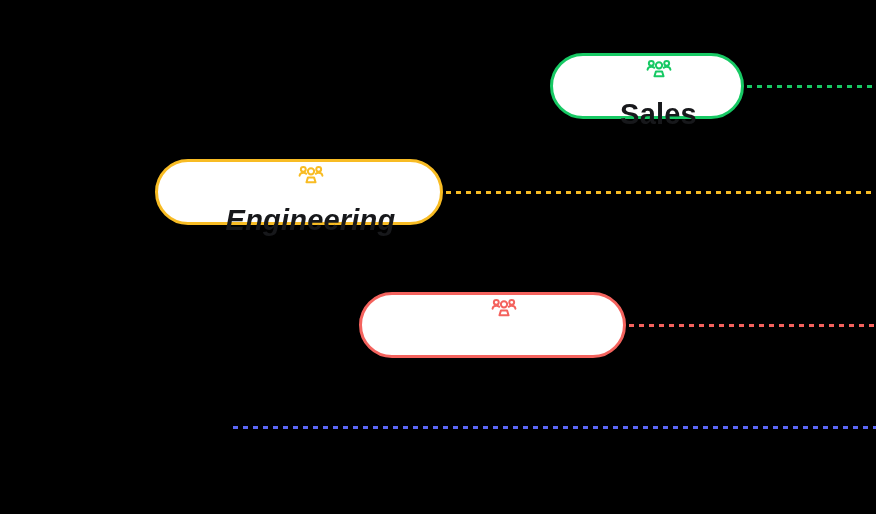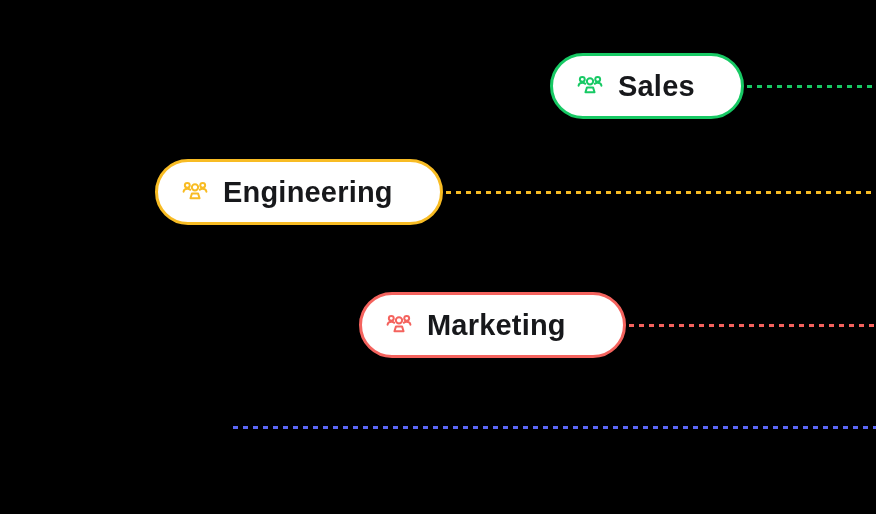--- a/index.html
+++ b/index.html
@@ -19,20 +19,21 @@
     position: absolute;
     box-sizing: border-box;
     height: 66px;
     background: #ffffff;
     border: 3px solid var(--accent, #888);
     border-radius: 33px;
     display: flex;
     align-items: center;
     padding-left: 23px;
     gap: 14px;
+    flex-direction: column;
   }
   .node .icon {
     width: 28px;
     height: 28px;
     display: inline-flex;
     align-items: center;
     justify-content: center;
     color: var(--accent, #888);
     flex: 0 0 auto;
   }
@@ -47,21 +48,21 @@
   .connector {
     position: absolute;
     right: 0;
     height: 3px;
     background: repeating-linear-gradient(90deg,
       var(--accent, #888) 0px, var(--accent, #888) 5px,
       transparent 5px, transparent 10px);
   }
   
   .node-0 { left: 550px; top: 53px;  width: 194px; }
-  .node-1 { left: 155px; top: 159px; width: 288px; }
+  .node-1 { left: 155px; top: 159px; width: 288px; font-style: italic; }
   .node-2 { left: 359px; top: 292px; width: 267px; }
   .node-3 { left: 2px;   top: 394px; width: 228px; }
   .conn-0 { left: 747px; top: 84.5px; }
   .conn-1 { left: 446px; top: 190.5px; }
   .conn-2 { left: 629px; top: 323.5px; }
   .conn-3 { left: 233px; top: 425.5px; }
 </style>
 </head>
 <body>
 
@@ -102,18 +103,17 @@
     <span class="icon">
       <svg viewBox="0 0 24 24" fill="none" stroke="currentColor" stroke-width="1.7" stroke-linecap="round" stroke-linejoin="round">
         <circle cx="12" cy="8" r="2.7"></circle>
         <path d="M8.1 17.4 L9.4 13.2 H14.6 L15.9 17.4 Z"></path>
         <circle cx="5.4" cy="6.3" r="2.1"></circle>
         <path d="M2.2 11.7 C2.5 9.9 3.9 9.2 5.4 9.2 C6.5 9.2 7.3 9.5 7.9 10.1"></path>
         <circle cx="18.6" cy="6.3" r="2.1"></circle>
         <path d="M21.8 11.7 C21.5 9.9 20.1 9.2 18.6 9.2 C17.5 9.2 16.7 9.5 16.1 10.1"></path>
       </svg>
     </span>
-    <span class="label">Marketing</span>
   </div>
 
   <div class="connector conn-3" style="--accent: #5b66f3;"></div>
 
 </div>
 
 </body></html>

